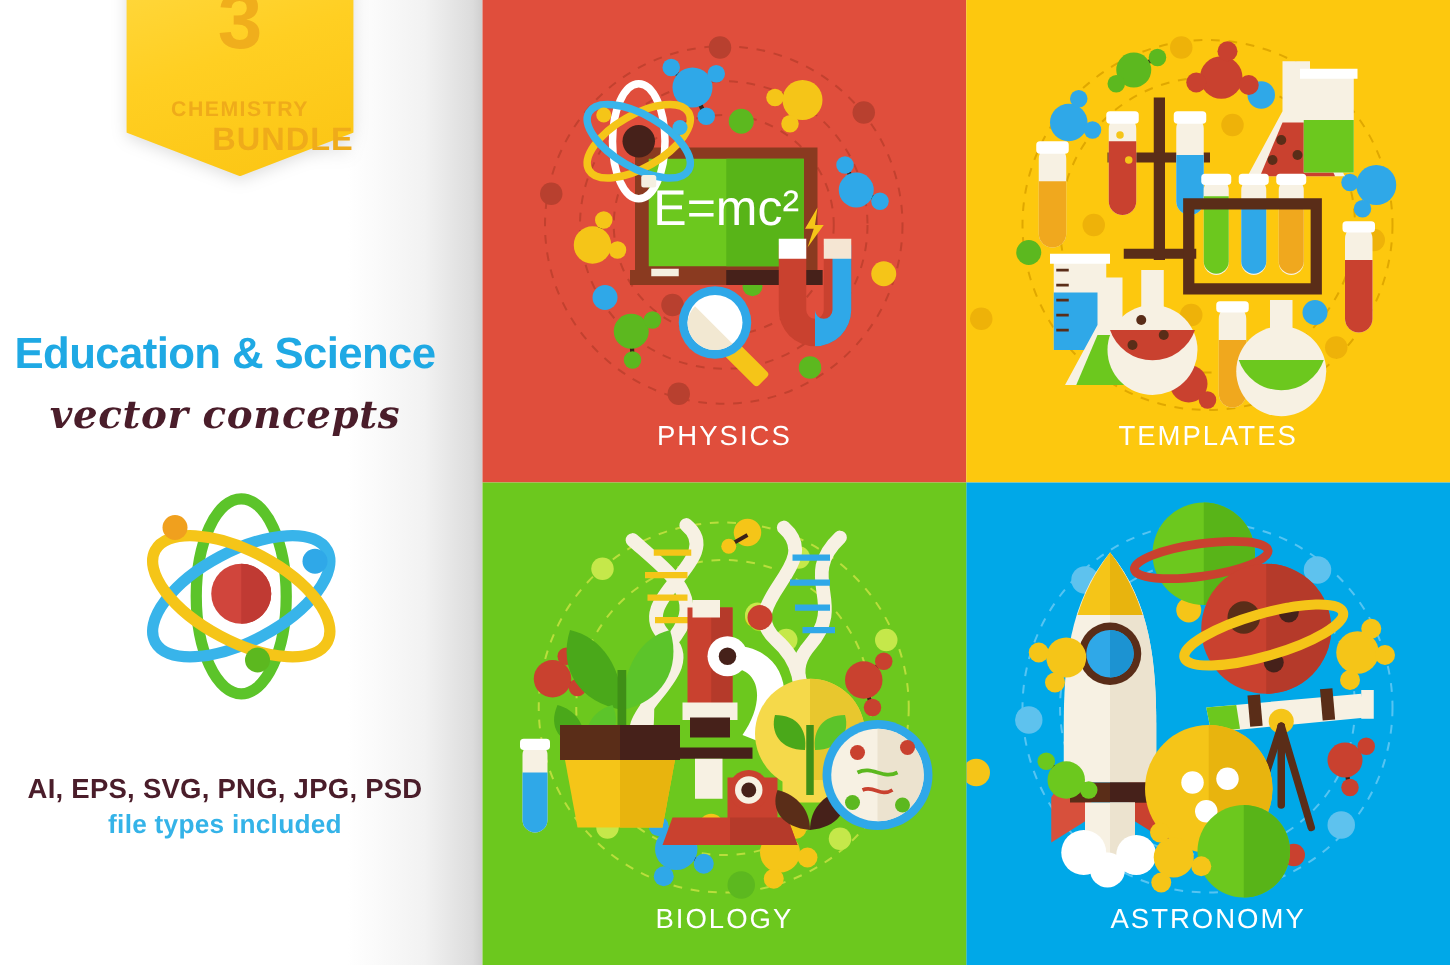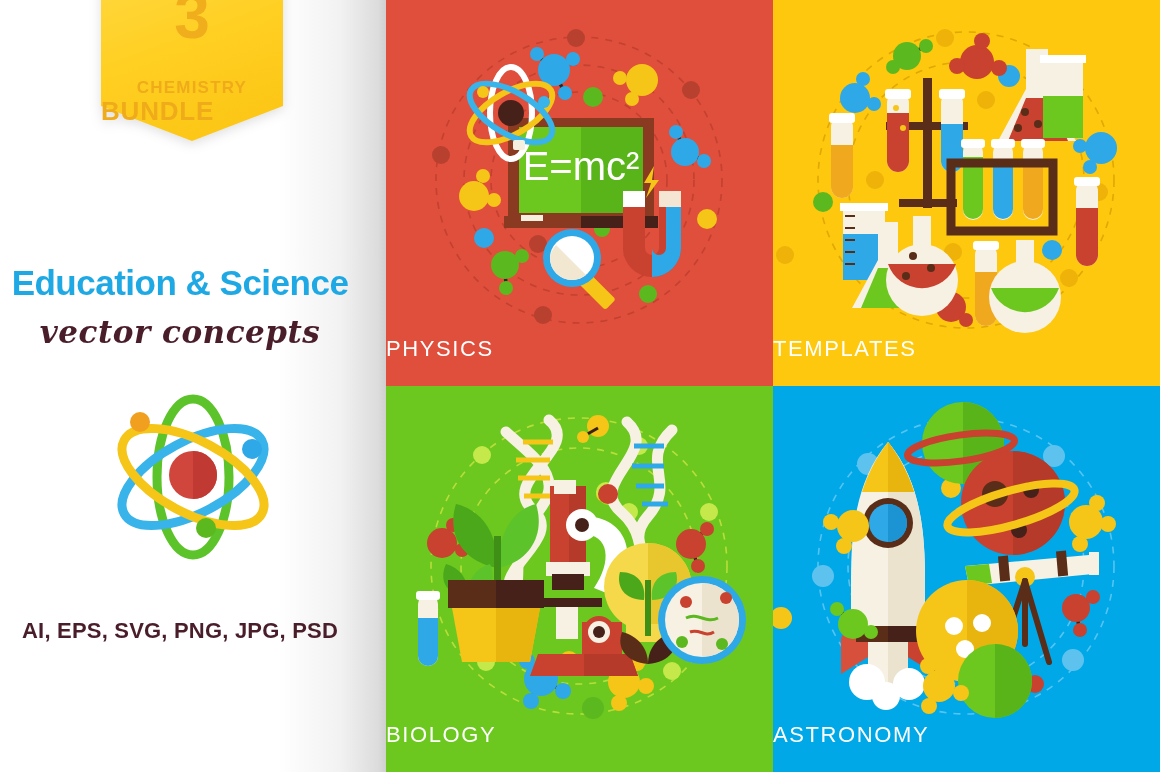--- a/index.html
+++ b/index.html
@@ -58,21 +58,21 @@
     text-align: center;
     font-size: 17px;
     font-weight: bold;
     color: #efab1a;
     letter-spacing: 1.2px;
   }
   #ribbon .l2 {
     position: absolute;
     left: 0; top: 130px;
     width: 182px;
-    text-align: left;
+    text-align: right;
     font-size: 26px;
     font-weight: bold;
     color: #efab1a;
     letter-spacing: 0.8px;
   }
 
   
   #headline {
     position: absolute;
     left: 0; top: 250px;
@@ -138,21 +138,21 @@
 
   .panel .art {
     position: absolute;
     left: 0; top: 0;
     width: 387px; height: 386px;
   }
   .panel .plabel {
     position: absolute;
     left: 0; bottom: 24px;
     width: 387px;
-    text-align: left;
+    text-align: center;
     color: #ffffff;
     font-size: 22px;
     letter-spacing: 1.6px;
   }
 </style>
 </head>
 <body>
 
 <div id="stage">
 
@@ -178,20 +178,21 @@
       </g>
       <circle cx="89" cy="93" r="24" fill="#d0453c"></circle>
       <path d="M89 69 a24 24 0 0 1 0 48 z" fill="#c03a33"></path>
       <circle cx="36" cy="40" r="10" fill="#f0a01e"></circle>
       <circle cx="148" cy="67" r="10" fill="#2fa8e8"></circle>
       <circle cx="102" cy="146" r="10" fill="#5cb81f"></circle>
     </svg>
 
     <div id="filetypes">
       <div class="f1">AI, EPS, SVG, PNG, JPG, PSD</div>
+      <div class="f2">file types included</div>
     </div>
   </div>
 
   <div class="panel" id="panel-physics">
     <svg class="art" viewBox="0 0 387 386">
       <g fill="none" stroke="#c2412f" stroke-width="1.6" stroke-dasharray="7 7">
         <circle cx="193" cy="180" r="143"></circle>
         <circle cx="193" cy="180" r="115"></circle>
         <circle cx="193" cy="180" r="88"></circle>
       </g>

